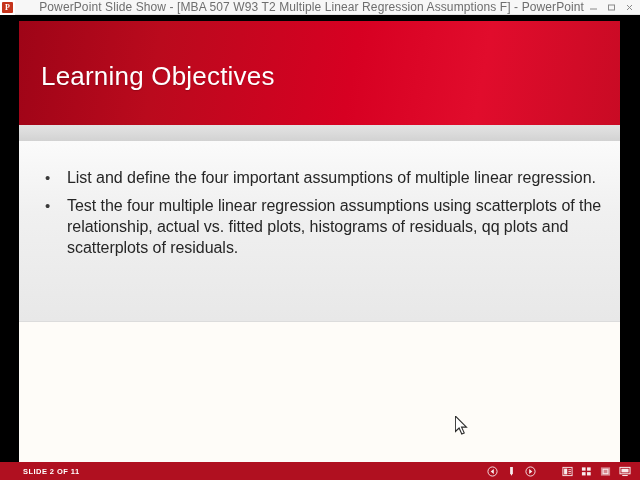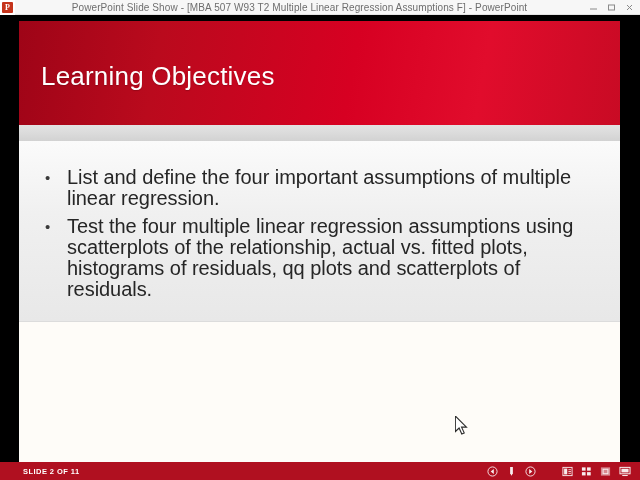--- a/index.html
+++ b/index.html
@@ -52,22 +52,22 @@
     border-radius: 1px;
     color: #ffffff;
     font-size: 8px;
     line-height: 11px;
     text-align: center;
     font-weight: bold;
     font-family: "Liberation Serif", serif;
   }
   .title-text {
     flex: 1 1 auto;
-    text-align: center;
-    font-size: 10px;
+    text-align: right;
+    font-size: 12px;
     color: #6e6e6e;
     letter-spacing: 0.1px;
     white-space: nowrap;
     overflow: hidden;
     padding-right: 56px;
     box-sizing: border-box;
   }
   .wincontrols {
     position: absolute;
     right: 2px;
@@ -162,21 +162,21 @@
     flex: 0 0 26px;
     color: #3a3a3a;
     font-size: 15px;
     line-height: 21px;
     padding-left: 4px;
     box-sizing: border-box;
   }
   .bullet .btext {
     flex: 1 1 auto;
     color: #262626;
-    font-size: 20px;
+    font-size: 16px;
     line-height: 21px;
     letter-spacing: -0.05px;
   }
 
   
   .lower {
     position: absolute;
     left: 0;
     top: 301px;
     width: 601px;

